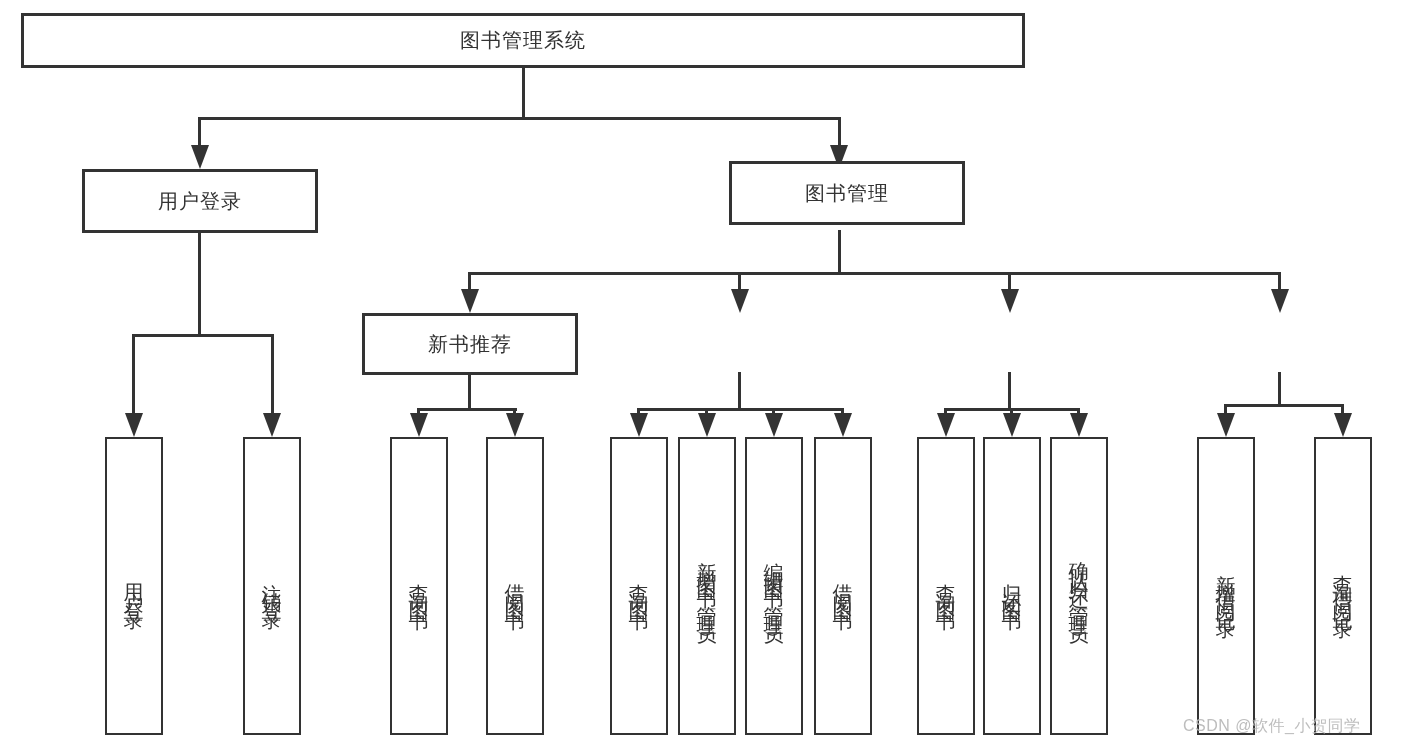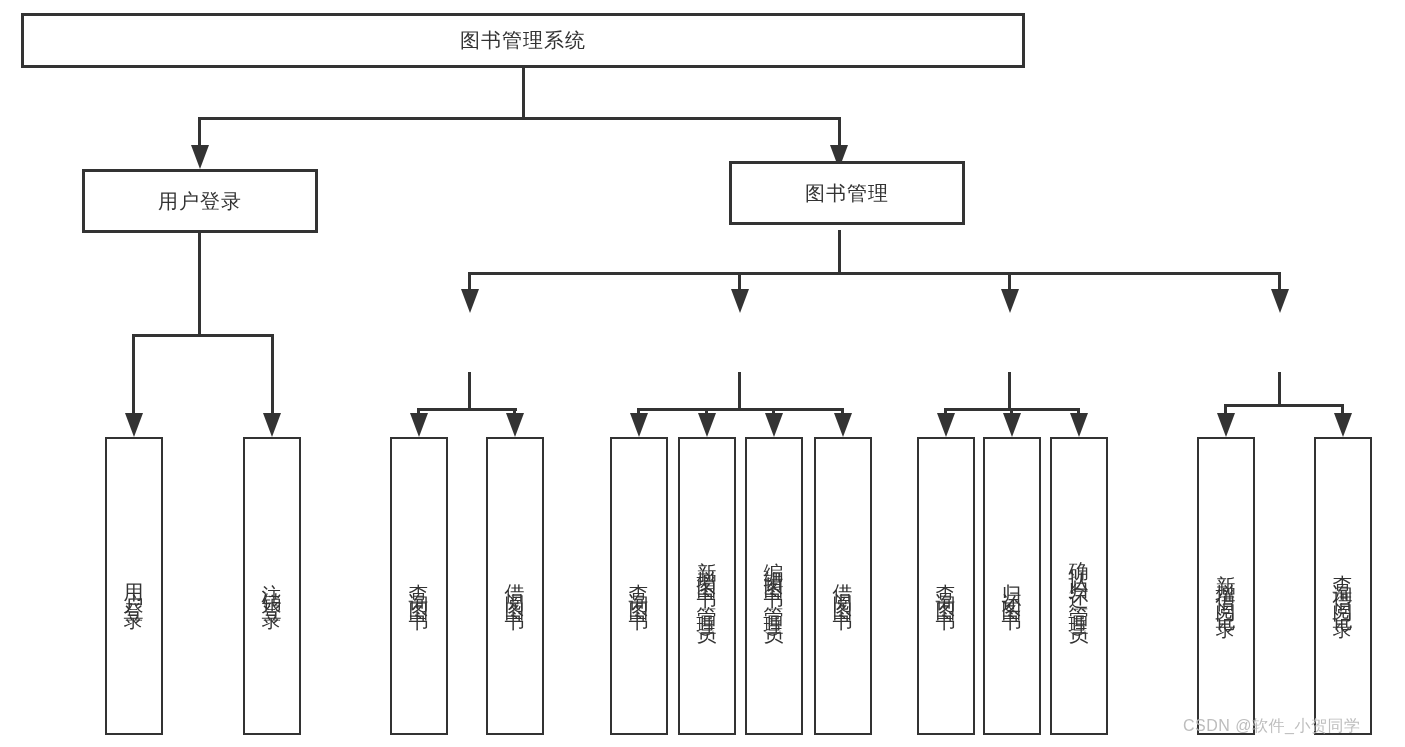--- a/index.html
+++ b/index.html
@@ -61,20 +61,21 @@
   <div class="line" style="left:468px;top:272px;width:813px;height:3px;"></div>
   <div class="line" style="left:468px;top:272px;width:3px;height:18px;"></div>
   <div class="arrow" style="left:461px;top:289px;"></div>
   <div class="line" style="left:738px;top:272px;width:3px;height:18px;"></div>
   <div class="arrow" style="left:731px;top:289px;"></div>
   <div class="line" style="left:1008px;top:272px;width:3px;height:18px;"></div>
   <div class="arrow" style="left:1001px;top:289px;"></div>
   <div class="line" style="left:1278px;top:272px;width:3px;height:18px;"></div>
   <div class="arrow" style="left:1271px;top:289px;"></div>
 
+  <div class="hbox" style="left:362px;top:313px;width:210px;height:56px;">新书推荐</div>
 
   <div class="line" style="left:468px;top:372px;width:3px;height:39px;"></div>
   <div class="line" style="left:417px;top:408px;width:100px;height:3px;"></div>
   <div class="line" style="left:417px;top:408px;width:3px;height:8px;"></div>
   <div class="arrow" style="left:410px;top:413px;"></div>
   <div class="line" style="left:513px;top:408px;width:3px;height:8px;"></div>
   <div class="arrow" style="left:506px;top:413px;"></div>
 
   <div class="line" style="left:738px;top:372px;width:3px;height:39px;"></div>
   <div class="line" style="left:637px;top:408px;width:207px;height:3px;"></div>

